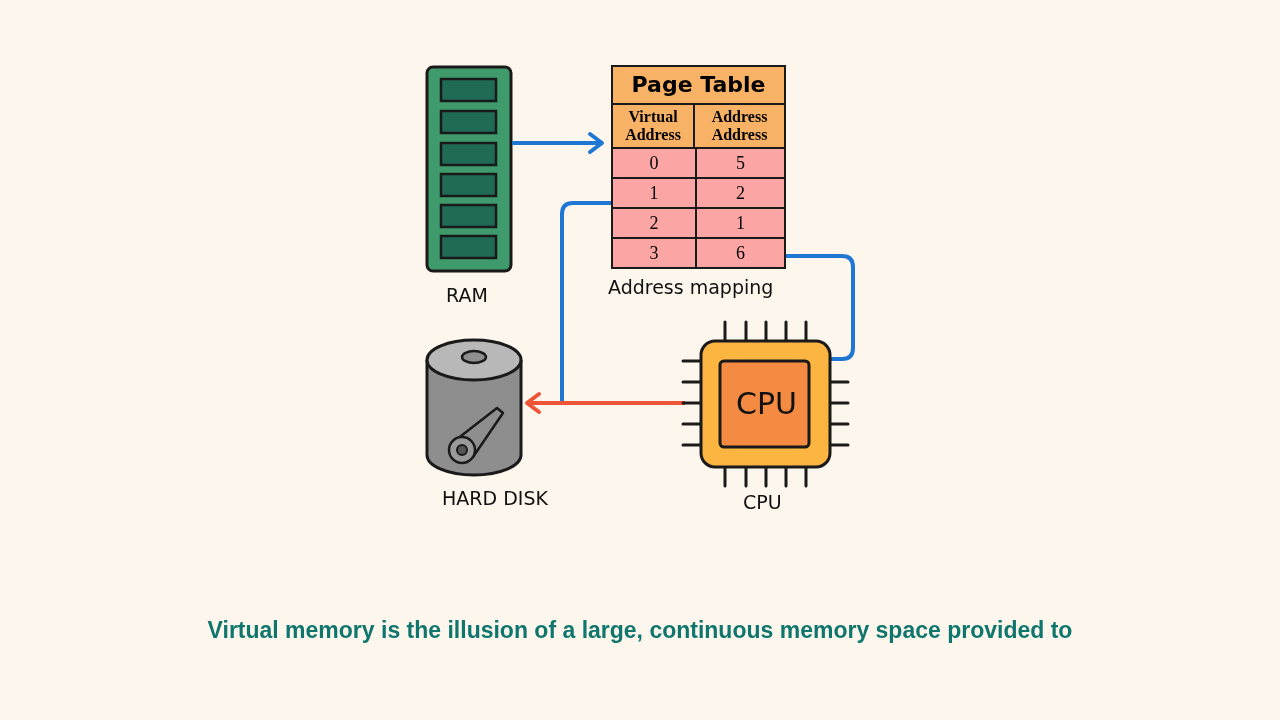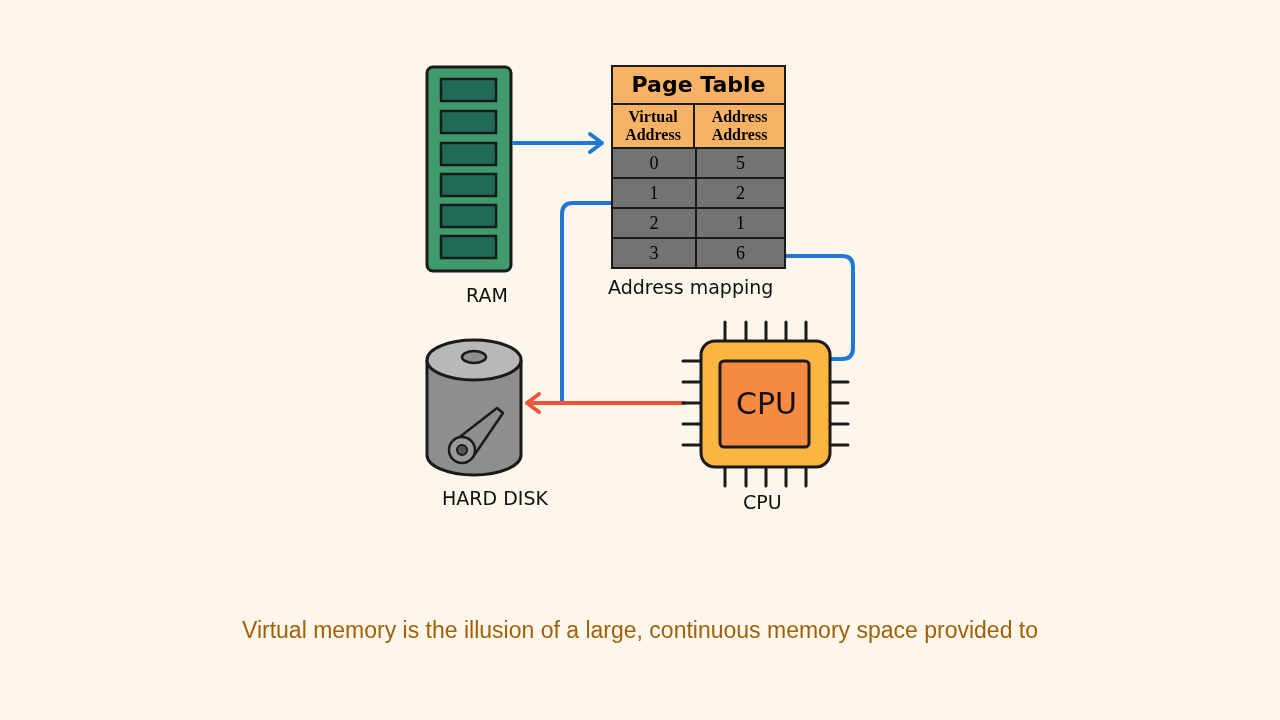--- a/index.html
+++ b/index.html
@@ -1,26 +1,26 @@
 <!DOCTYPE html>
 <html><head>
 <meta charset="utf-8">
 <style>
   html, body { margin:0; padding:0; }
   body { width:1280px; height:720px; background:#fdf6ec; position:relative; overflow:hidden; font-family:"DejaVu Sans", sans-serif; }
   svg.diagram { position:absolute; left:0; top:0; width:1280px; height:720px; }
   .lbl { position:absolute; font-size:19px; color:#111; white-space:nowrap; }
-  .pt { position:absolute; left:611px; top:65px; width:175px; border:2.5px solid #1a1a1a; background:#737373; box-sizing:border-box; }
+  .pt { position:absolute; left:611px; top:65px; width:175px; border:2.5px solid #1a1a1a; background:#fca5a5; box-sizing:border-box; }
   .pt-title { background:#f8b266; text-align:center; font-size:22px; font-weight:bold; height:36px; line-height:36px; border-bottom:2.5px solid #1a1a1a; }
   .pt-row { display:flex; border-bottom:2px solid #1a1a1a; }
   .pt-row:last-child { border-bottom:none; }
   .pt-cell { flex:1; text-align:center; font-size:18px; height:28px; line-height:28px;font-family:Liberation Serif, serif; }
   .pt-cell:first-child { border-right:2px solid #1a1a1a; flex:0 0 82px; }
   .pt-head .pt-cell { background:#f8b266; font-size:16px; font-weight:bold; line-height:18px; height:42px; padding-top:3px; box-sizing:border-box; }
-  .caption { position:absolute; left:0; width:1280px; top:614px; text-align:center; font-family:"Liberation Sans", sans-serif; font-weight:normal; font-size:23px; line-height:33px; color:#a16207; }
+  .caption { position:absolute; left:0; width:1280px; top:614px; text-align:center; font-family:"Liberation Sans", sans-serif; font-weight:bold; font-size:23px; line-height:33px; color:#0f766e; }
 </style>
 </head>
 <body>
 
 <svg class="diagram" viewBox="0 0 1280 720">
 
   <g>
     <rect x="427" y="67" width="84" height="204" rx="6" fill="#3f9b6b" stroke="#1a1a1a" stroke-width="3"></rect>
     <rect x="441" y="79" width="55" height="22" fill="#1f6b55" stroke="#1a1a1a" stroke-width="2.5"></rect>
     <rect x="441" y="111" width="55" height="22" fill="#1f6b55" stroke="#1a1a1a" stroke-width="2.5"></rect>
@@ -103,21 +103,21 @@
   <div class="pt-row">
     <div class="pt-cell">2</div>
     <div class="pt-cell">1</div>
   </div>
   <div class="pt-row">
     <div class="pt-cell">3</div>
     <div class="pt-cell">6</div>
   </div>
 </div>
 
-<div class="lbl" style="left:466px; top:284px;">RAM</div>
+<div class="lbl" style="left:446px; top:284px;">RAM</div>
 <div class="lbl" style="left:608px; top:276px;">Address mapping</div>
 <div class="lbl" style="left:442px; top:487px;">HARD DISK</div>
 <div class="lbl" style="left:743px; top:491px;">CPU</div>
 <div class="lbl" style="left:736px; top:386px; font-size:30px;">CPU</div>
 
 <div class="caption">
   <div>Virtual memory is the illusion of a large, continuous memory space provided to</div>
 </div>
 
 </body></html>

